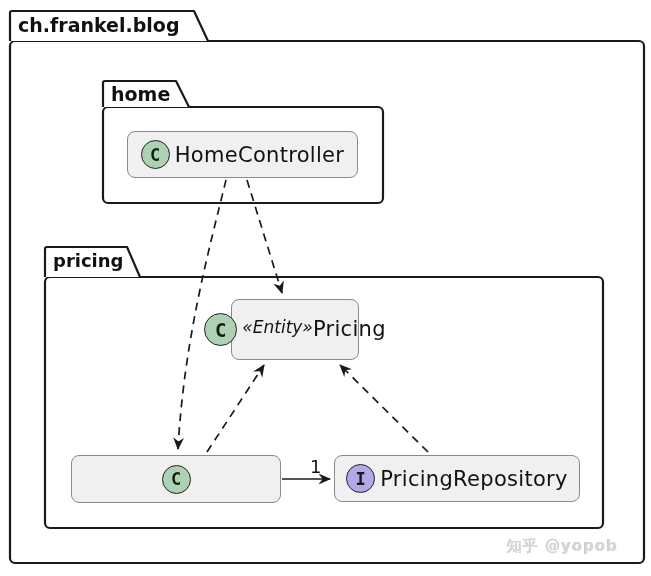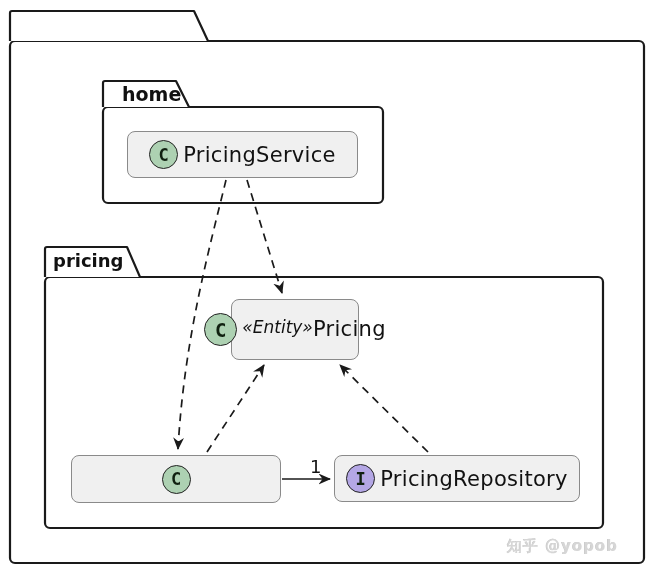--- a/index.html
+++ b/index.html
@@ -74,26 +74,27 @@
         <path d="M103,107 L103,83 Q103,81 105,81 L176,81 L189,107" fill="#ffffff"></path>
       </g>
 
       <g>
         <rect x="45" y="277" width="558" height="251" rx="5"></rect>
         <path d="M45,277 L45,249 Q45,247 47,247 L127,247 L140,277" fill="#ffffff"></path>
       </g>
     </g>
   </svg>
 
-  <div class="pkg-label" style="left:122px;top:85px;">home</div>
+  <div class="pkg-label" style="left:18px;top:16px;">ch.frankel.blog</div>
+  <div class="pkg-label" style="left:111px;top:85px;">home</div>
   <div class="pkg-label" style="left:53px;top:252px;font-size:18px;">pricing</div>
 
   <div class="clsbox" style="left:127px;top:131px;width:231px;height:47px;">
     <span class="spot sm green">C</span>
-    <span class="cname">PricingService</span>
+    <span class="cname">HomeController</span>
   </div>
 
   <div class="clsbox" style="left:231px;top:299px;width:128px;height:61px;">
     <span class="spot lg green">C</span>
     <span class="twoline">
       <span class="stereo">«Entity»</span>
       <span class="cname">Pricing</span>
     </span>
   </div>
 

